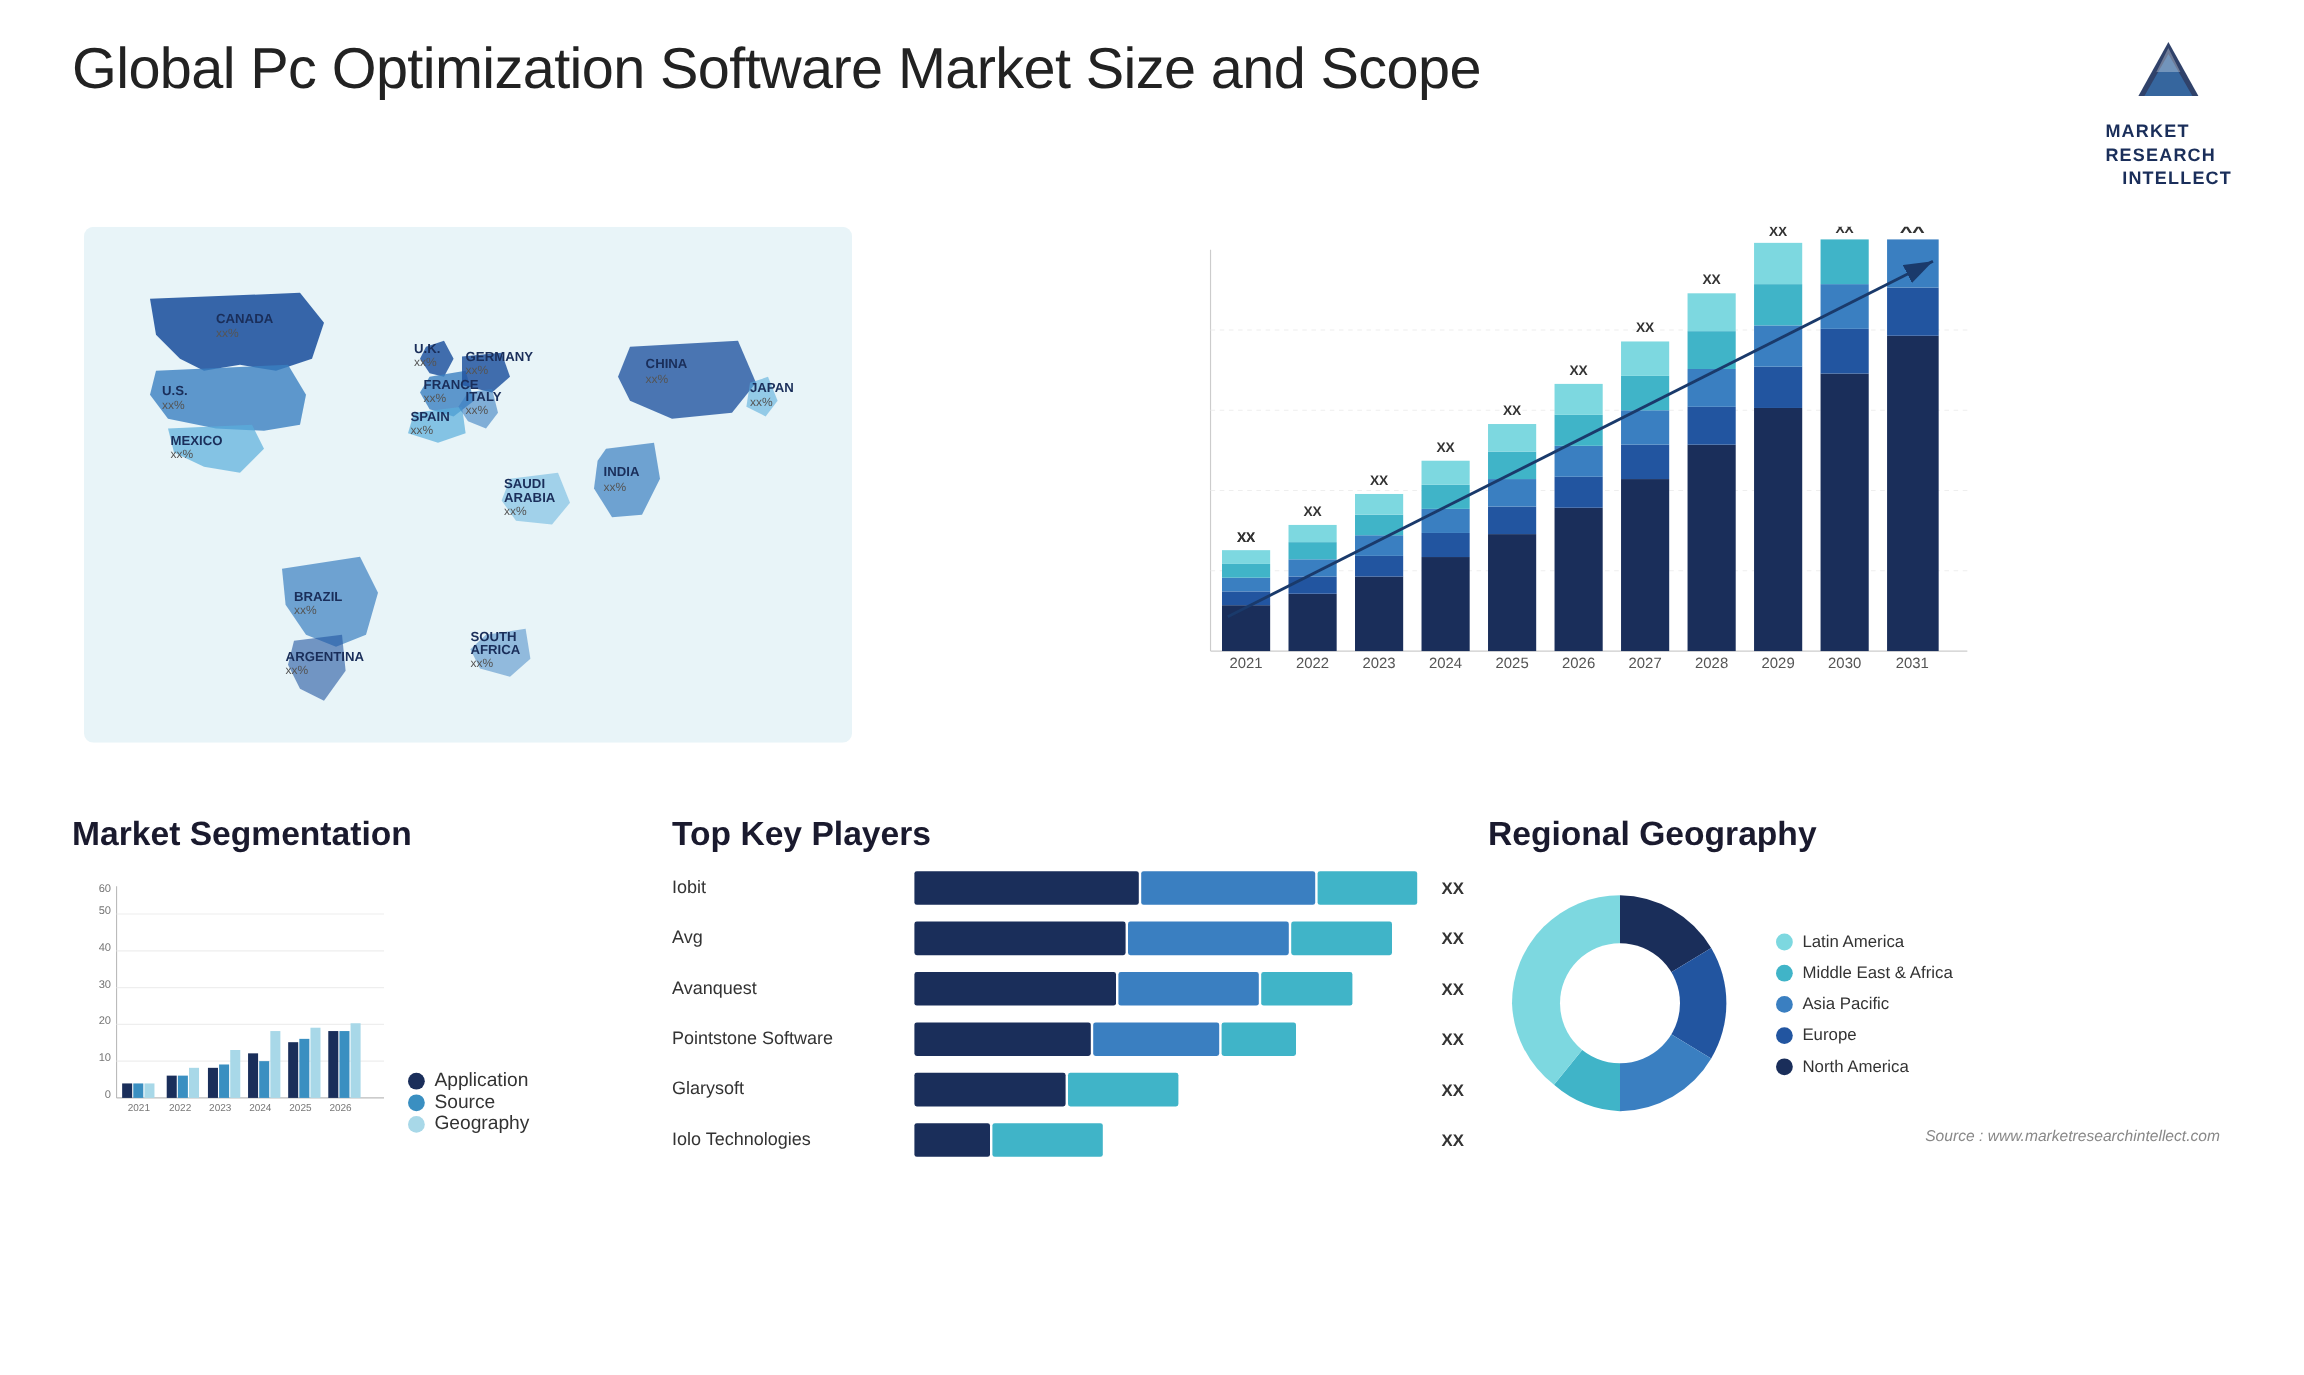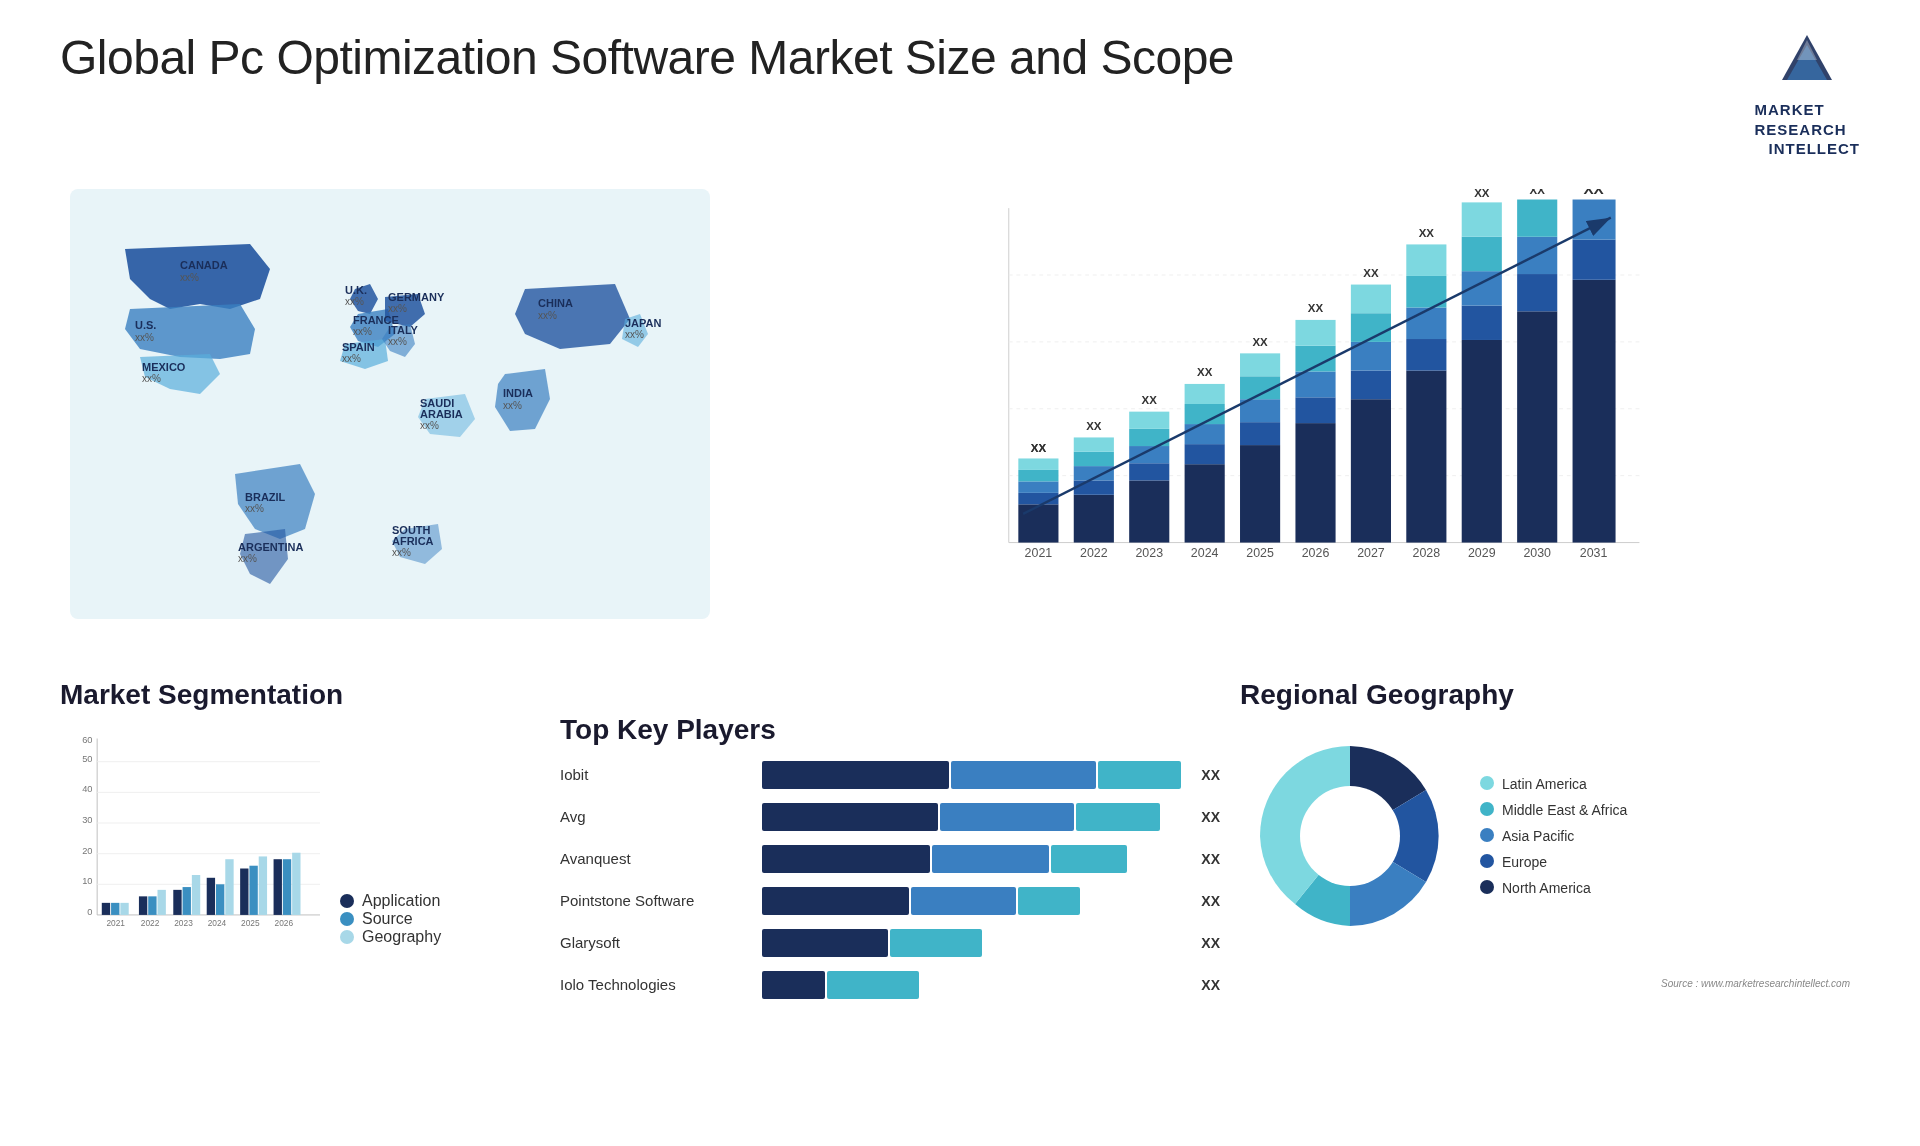--- a/index.html
+++ b/index.html
@@ -159,21 +159,20 @@
     .legend-dot {
       width: 14px;
       height: 14px;
       border-radius: 50%;
       flex-shrink: 0;
     }
 
     
     .players-section {
       position: relative;
-      margin-top: 35px;
     }
 
     .players-list {
       display: flex;
       flex-direction: column;
       gap: 14px;
       margin-top: 5px;
     }
 
     .player-row {
@@ -228,38 +227,38 @@
     }
 
     .regional-legend {
       display: flex;
       flex-direction: column;
       gap: 10px;
     }
 
     .regional-legend-item {
       display: flex;
-      align-items: flex-start;
+      align-items: flex-end;
       gap: 8px;
       font-size: 14px;
       color: #333;
     }
 
     .regional-legend-dot {
       width: 14px;
       height: 14px;
       border-radius: 50%;
       flex-shrink: 0;
     }
 
     .source-text {
       position: absolute;
       bottom: 10px;
       right: 10px;
-      font-size: 10px;
+      font-size: 13px;
       color: #888;
       font-style: italic;
     }
   </style>
 </head>
 <body>
 
 <div class="page-container">
 
   <div class="header">

